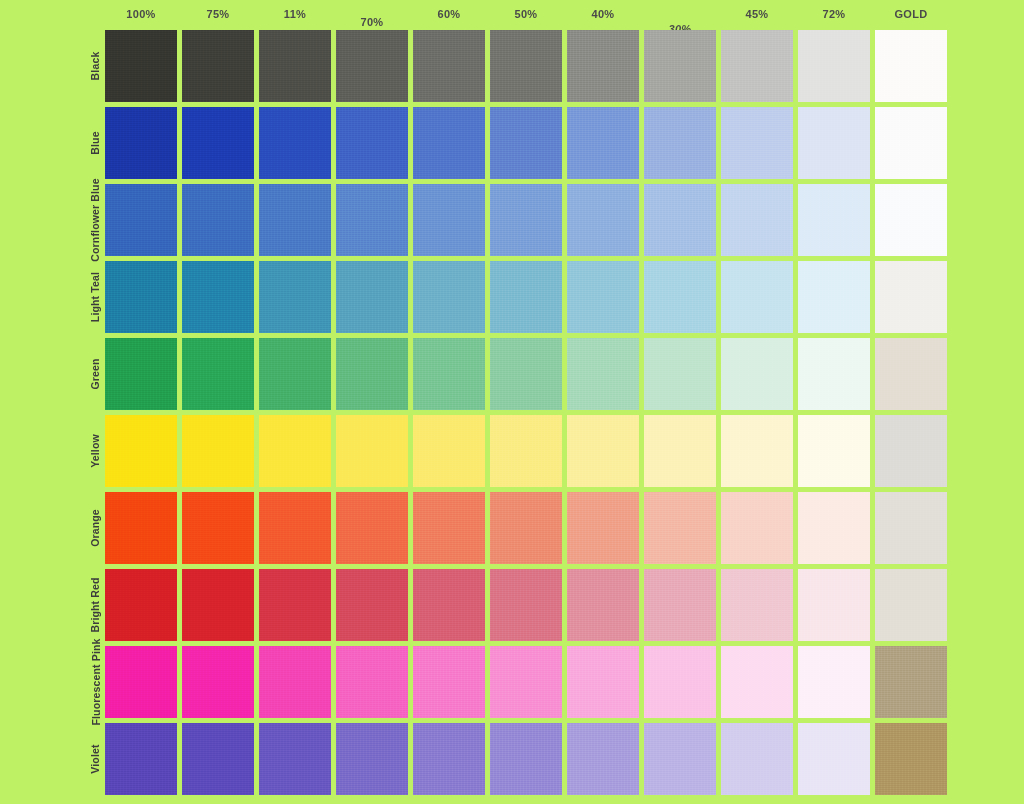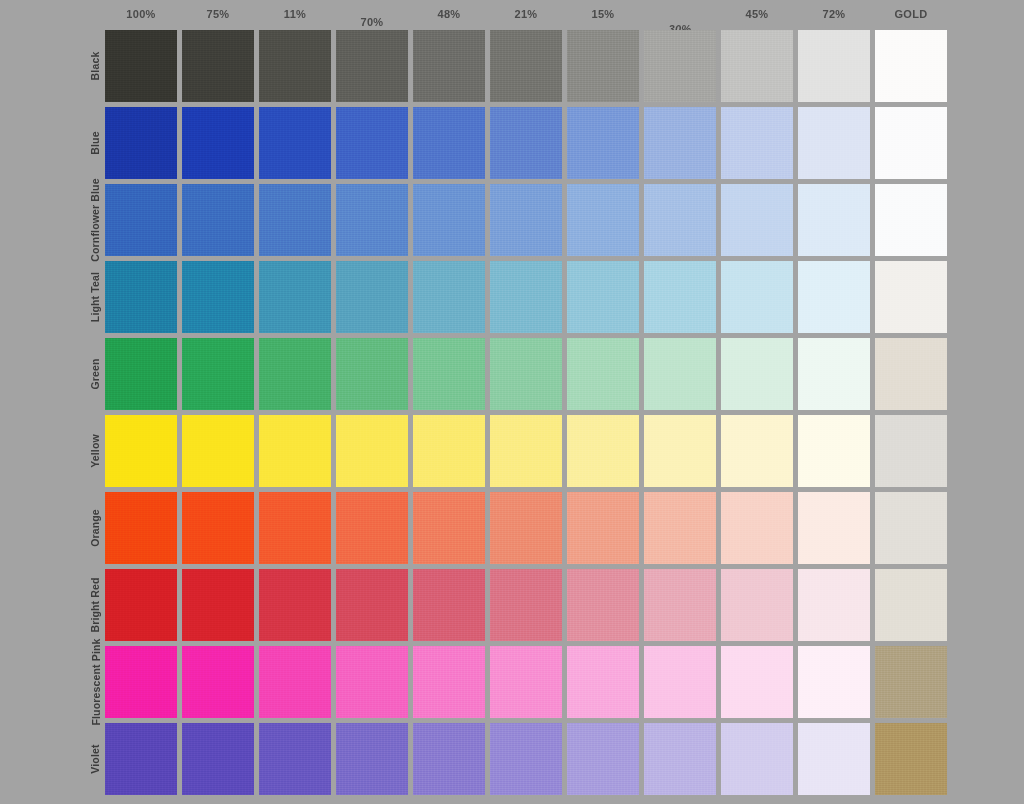--- a/index.html
+++ b/index.html
@@ -13,21 +13,21 @@
     height: 804px;
     font-family: "Liberation Sans", sans-serif;
     overflow: hidden;
     position: relative;
   }
 
   #chart-root {
     position: relative;
     width: 1024px;
     height: 804px;
-    background: #a3a3a3;
+    background: #bef264;
   }
 
   
   #column-header-row {
     position: absolute;
     left: 0;
     top: 0;
     width: 1024px;
     height: 30px;
   }
@@ -98,23 +98,23 @@
 </head>
 <body>
 
 <div id="chart-root">
 
   <div id="column-header-row">
       <div class="col-header" style="left: 105px; top: 8px;">100%</div>
       <div class="col-header" style="left: 182px; top: 8px;">75%</div>
       <div class="col-header" style="left: 259px; top: 8px;">11%</div>
       <div class="col-header" style="left: 336px; top: 16px;">70%</div>
-      <div class="col-header" style="left: 413px; top: 8px;">48%</div>
-      <div class="col-header" style="left: 490px; top: 8px;">21%</div>
-      <div class="col-header" style="left: 567px; top: 8px;">15%</div>
+      <div class="col-header" style="left: 413px; top: 8px;">60%</div>
+      <div class="col-header" style="left: 490px; top: 8px;">50%</div>
+      <div class="col-header" style="left: 567px; top: 8px;">40%</div>
       <div class="col-header" style="left: 644px; top: 23px; font-style: italic;">30%</div>
       <div class="col-header" style="left: 721px; top: 8px;">45%</div>
       <div class="col-header" style="left: 798px; top: 8px;">72%</div>
       <div class="col-header" style="left: 875px; top: 8px;">GOLD</div>
     </div>
   <div id="row-label-column">
       <div class="row-label-wrap" style="left: 86px; top: 30px;">
         <span>Black</span>
       </div>
       <div class="row-label-wrap" style="left: 86px; top: 107px;">

